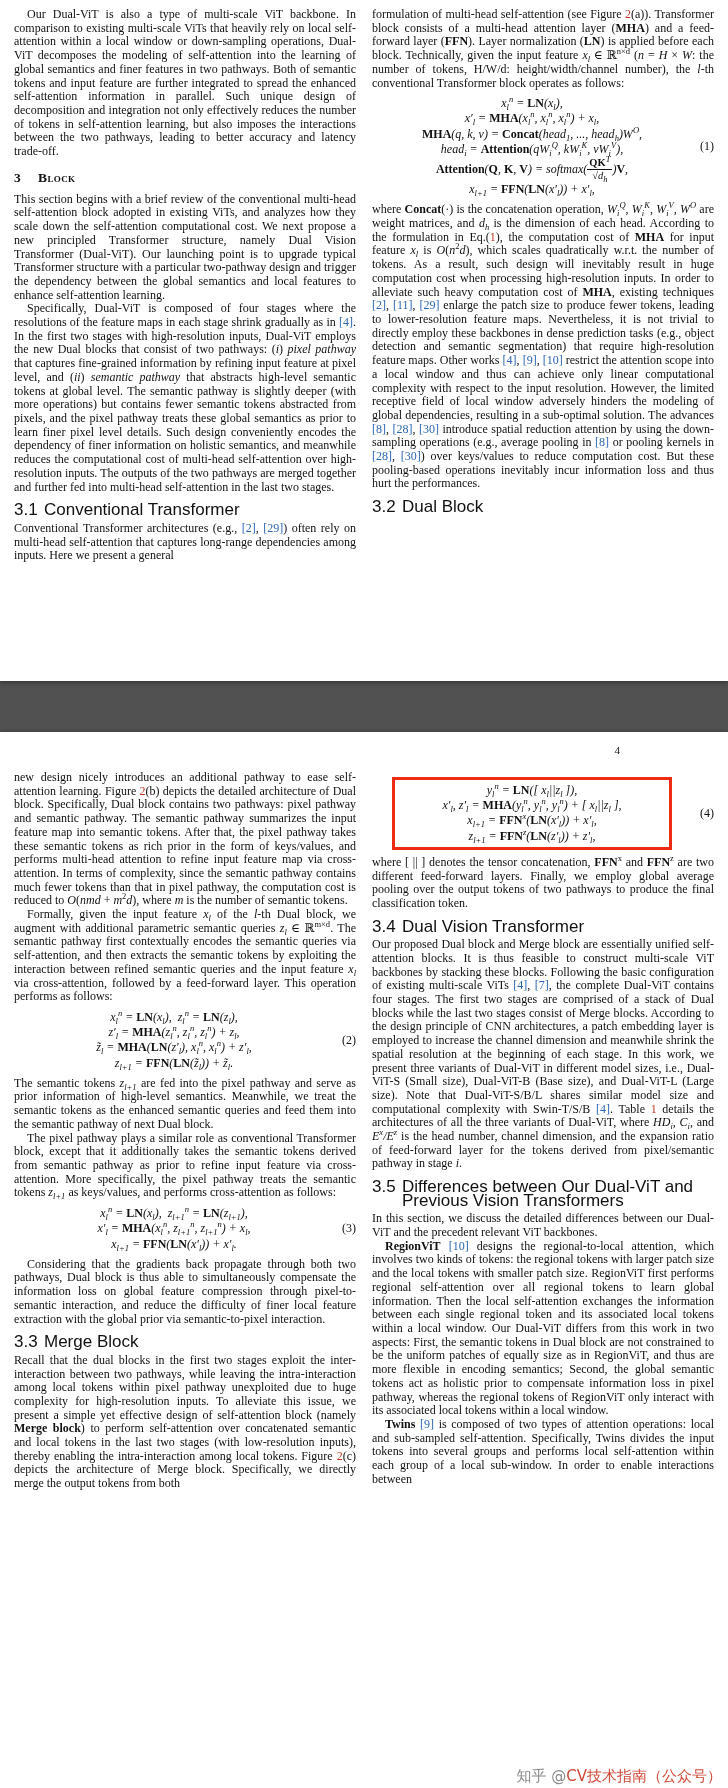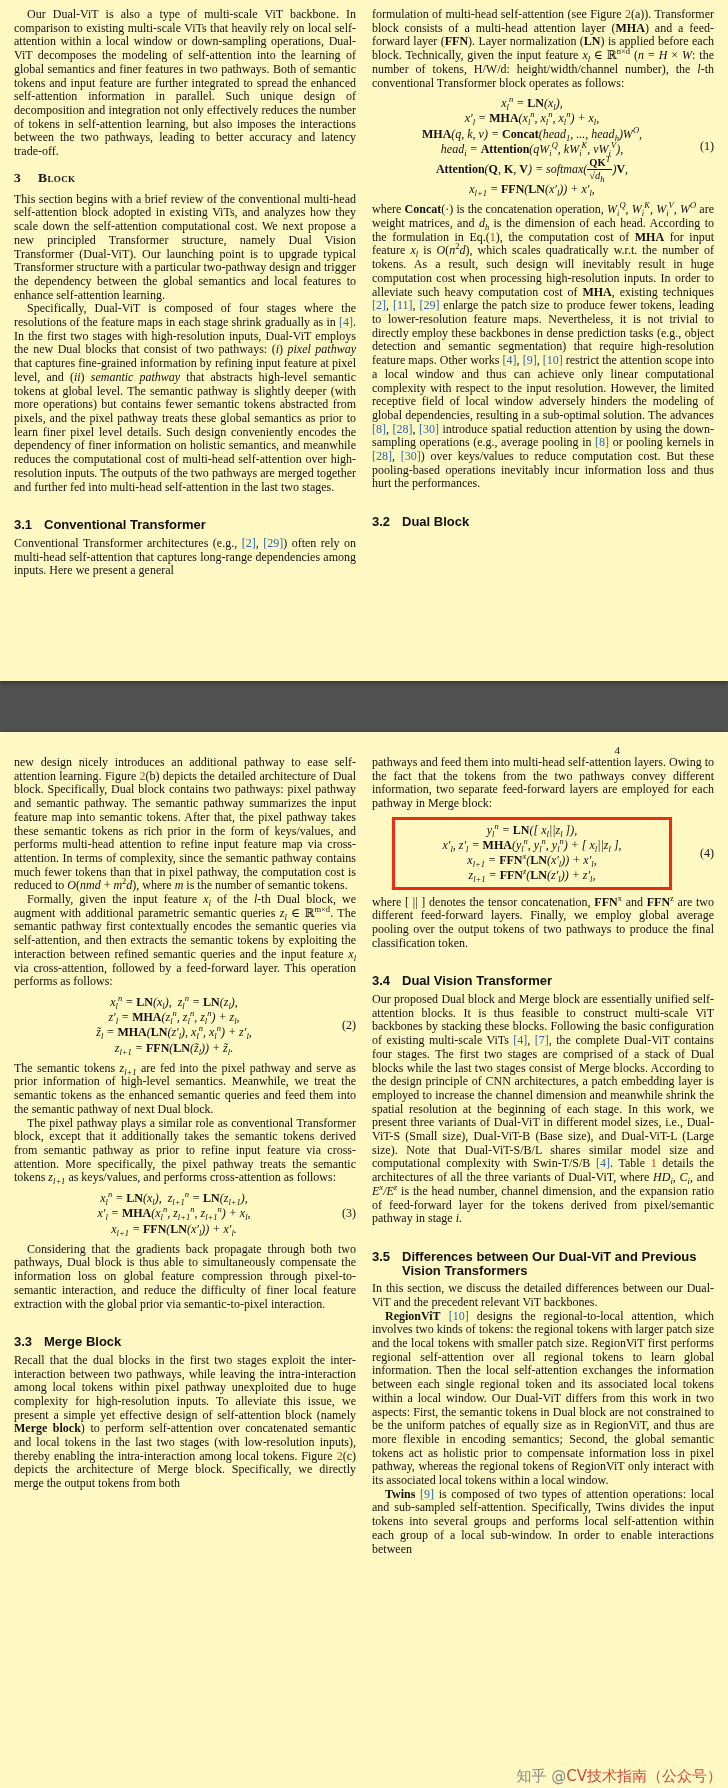--- a/index.html
+++ b/index.html
@@ -1,40 +1,40 @@
 <!DOCTYPE html>
 <html lang="en" style="--bg: #515151; --cite: #2b66b1; --ref: #bf3626; --hl: #ee2c12;"><head>
 <meta charset="utf-8">
 <style>
   *{box-sizing:border-box}
   html,body{margin:0;padding:0}
   body{width:728px;height:1788px;background:var(--bg,#515151);font-family:"Liberation Serif","DejaVu Serif",serif;color:#111;overflow:hidden}
-  .page{background:#fef9c3;width:728px;position:relative;overflow:hidden;box-shadow:0 1px 5px rgba(0,0,0,.45)}
+  .page{background:#ffffff;width:728px;position:relative;overflow:hidden;box-shadow:0 1px 5px rgba(0,0,0,.45)}
   .page-1{height:681px}
   .page-2{height:1056px;margin-top:51px}
   .cols{display:flex;gap:16px;padding:8px 14px 0 14px}
-  .page-2 .cols{padding-top:24px}
+  .page-2 .cols{padding-top:39px}
   .col{width:342px;flex:0 0 342px}
   .para{margin:0;font-size:12px;line-height:13.7px;text-align:justify;hyphens:auto;-webkit-hyphens:auto}
   .para.indent{text-indent:13px}
   .cite{color:var(--cite,#2b66b1)}
   .ref{color:var(--ref,#bf3626)}
   .sec-heading{display:flex;font-weight:bold;font-size:13.5px;margin:11px 0 7px}
   .sec-num{width:24px;flex:0 0 24px}
   .sec-title{font-variant:small-caps;letter-spacing:.4px}
-  .subsec-heading{display:flex;font-family:"Liberation Sans","DejaVu Sans",sans-serif;font-weight:bold;font-size:13px;line-height:13.6px;margin:24px 0 5px}
+  .subsec-heading{display:flex;font-family:"Liberation Sans","DejaVu Sans",sans-serif;font-weight:normal;font-size:17px;line-height:13.6px;margin:9px 0 5px}
   .h3-num{width:30px;flex:0 0 30px}
   .equation{display:flex;align-items:center;margin:6px 0}
   .eq-body{flex:1;text-align:center}
   .eq-body.red-box{border:3px solid var(--hl,#ee2c12);padding:3px 6px;margin:0 20px}
   .eq-line{font-style:italic;font-size:12px;line-height:15.2px;white-space:nowrap}
   .eq-line b.rm{font-style:normal}
   .eq-num{width:22px;flex:0 0 22px;text-align:right;font-size:12px}
   sup,sub{line-height:0;font-size:8.5px}
-  .frac{display:inline-block;vertical-align:-0.55em;text-align:left;font-size:10.5px}
+  .frac{display:inline-block;vertical-align:-0.55em;text-align:center;font-size:10.5px}
   .fnum{display:block;border-bottom:1px solid #111;padding:0 2px;line-height:1.15}
   .fden{display:block;padding:0 2px;line-height:1.15}
   .page-num{position:absolute;top:12px;right:108px;font-size:11px}
   .watermark{position:absolute;right:6px;bottom:2px;font-size:15px;font-family:"DejaVu Sans","Liberation Sans",sans-serif;white-space:nowrap}
   .wm-gray{color:#8a8a8a}
   .wm-red{color:#d04a3a}
 </style>
 </head>
 <body>
 
@@ -103,21 +103,20 @@
             <div class="eq-num">(3)</div>
           </div>
           <p class="para indent">Considering that the gradients back propagate through both two pathways, Dual block is thus able to simultaneously compensate the information loss on global feature compression through pixel-to-semantic interaction, and reduce the difficulty of finer local feature extraction with the global prior via semantic-to-pixel interaction.</p>
           <div class="subsec-heading">
             <span class="h3-num">3.3</span>
             <span class="h3-title">Merge Block</span>
           </div>
           <p class="para">Recall that the dual blocks in the first two stages exploit the inter-interaction between two pathways, while leaving the intra-interaction among local tokens within pixel pathway unexploited due to huge complexity for high-resolution inputs. To alleviate this issue, we present a simple yet effective design of self-attention block (namely <b class="rm">Merge block</b>) to perform self-attention over concatenated semantic and local tokens in the last two stages (with low-resolution inputs), thereby enabling the intra-interaction among local tokens. Figure <span class="ref">2</span>(c) depicts the architecture of Merge block. Specifically, we directly merge the output tokens from both</p>
         </div>
       <div class="col">
-          <p class="para">pathways and feed them into multi-head self-attention layers. Owing to the fact that the tokens from the two pathways convey different information, two separate feed-forward layers are employed for each pathway in Merge block:</p>
           <div class="equation">
             <div class="eq-body red-box">
               <div class="eq-line">y<sub>l</sub><sup>n</sup> = <b class="rm">LN</b>([ x<sub>l</sub>||z<sub>l</sub> ]),</div>
               <div class="eq-line">x′<sub>l</sub>, z′<sub>l</sub> = <b class="rm">MHA</b>(y<sub>l</sub><sup>n</sup>, y<sub>l</sub><sup>n</sup>, y<sub>l</sub><sup>n</sup>) + [ x<sub>l</sub>||z<sub>l</sub> ],</div>
               <div class="eq-line">x<sub>l+1</sub> = <b class="rm">FFN</b><sup>x</sup>(<b class="rm">LN</b>(x′<sub>l</sub>)) + x′<sub>l</sub>,</div>
               <div class="eq-line">z<sub>l+1</sub> = <b class="rm">FFN</b><sup>z</sup>(<b class="rm">LN</b>(z′<sub>l</sub>)) + z′<sub>l</sub>,</div>
             </div>
             <div class="eq-num">(4)</div>
           </div>
           <p class="para">where [ || ] denotes the tensor concatenation, <b class="rm">FFN</b><sup>x</sup> and <b class="rm">FFN</b><sup>z</sup> are two different feed-forward layers. Finally, we employ global average pooling over the output tokens of two pathways to produce the final classification token.</p>

